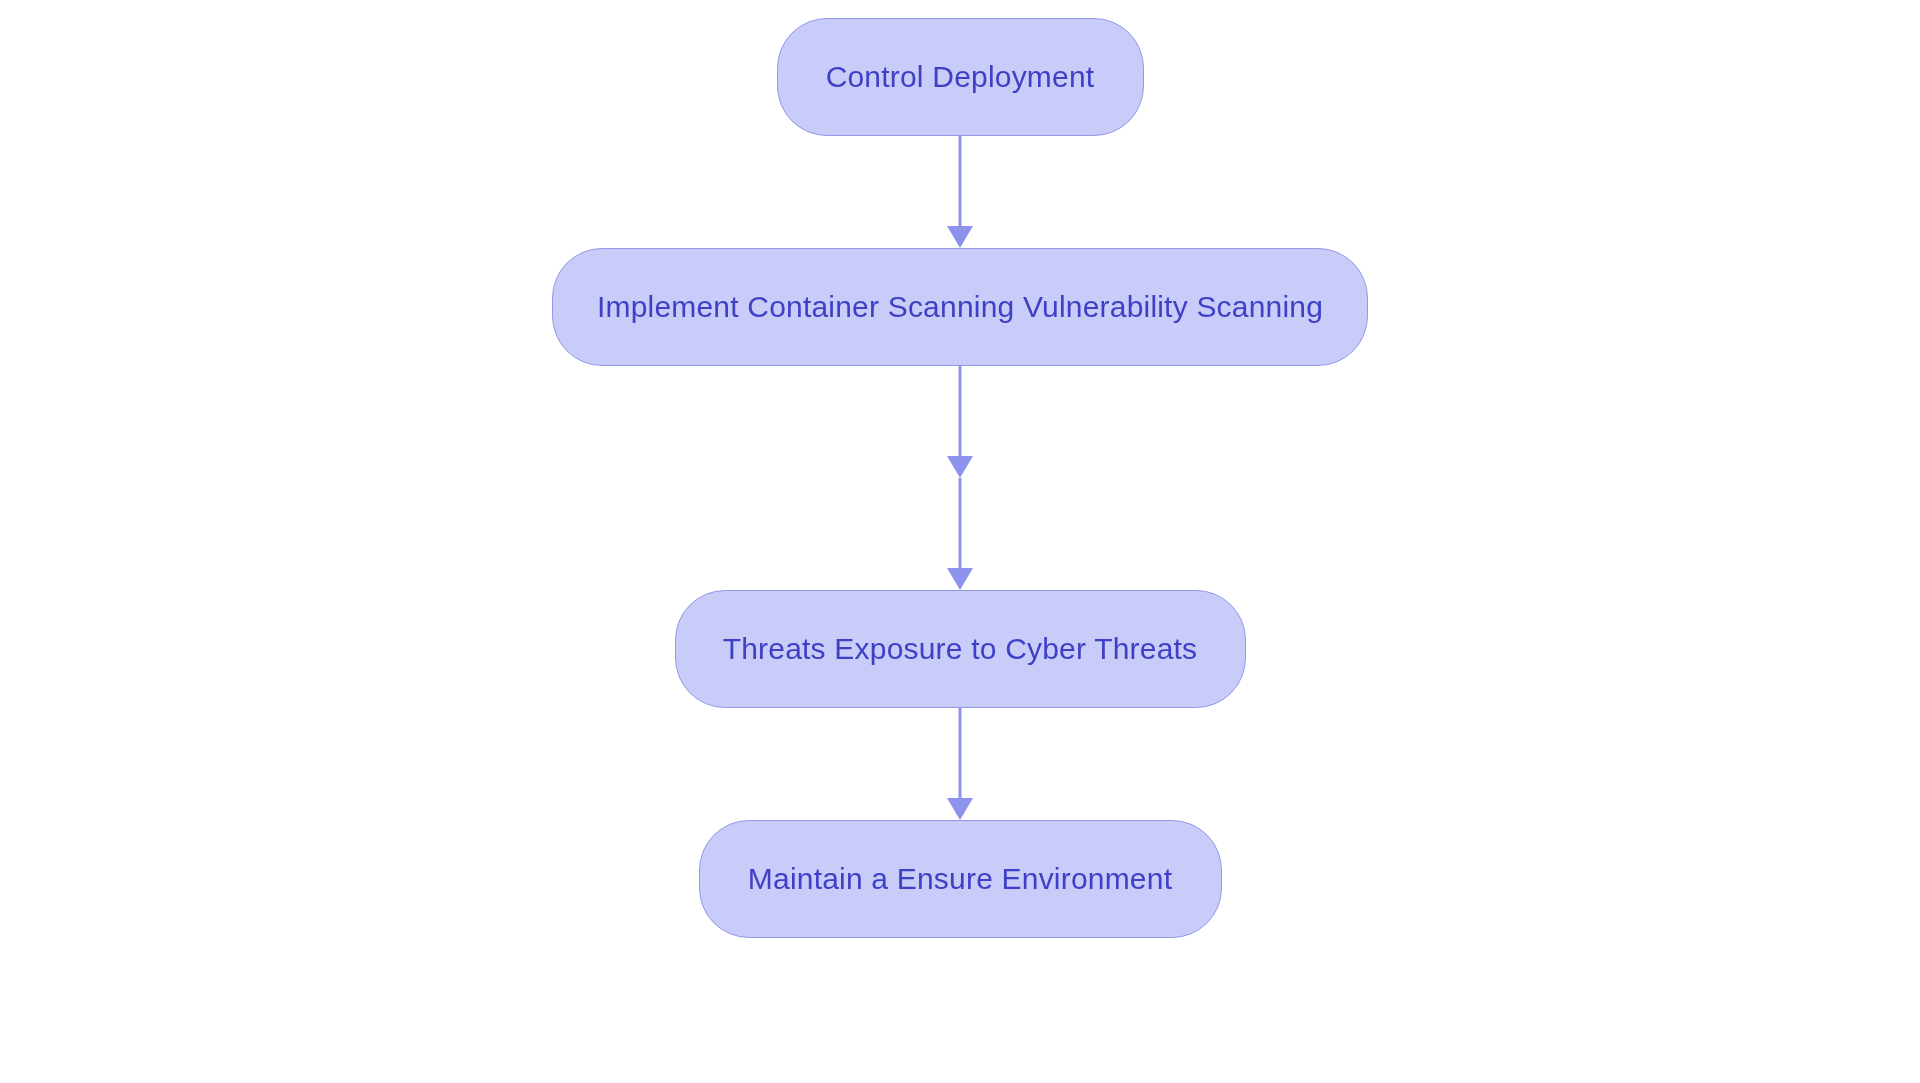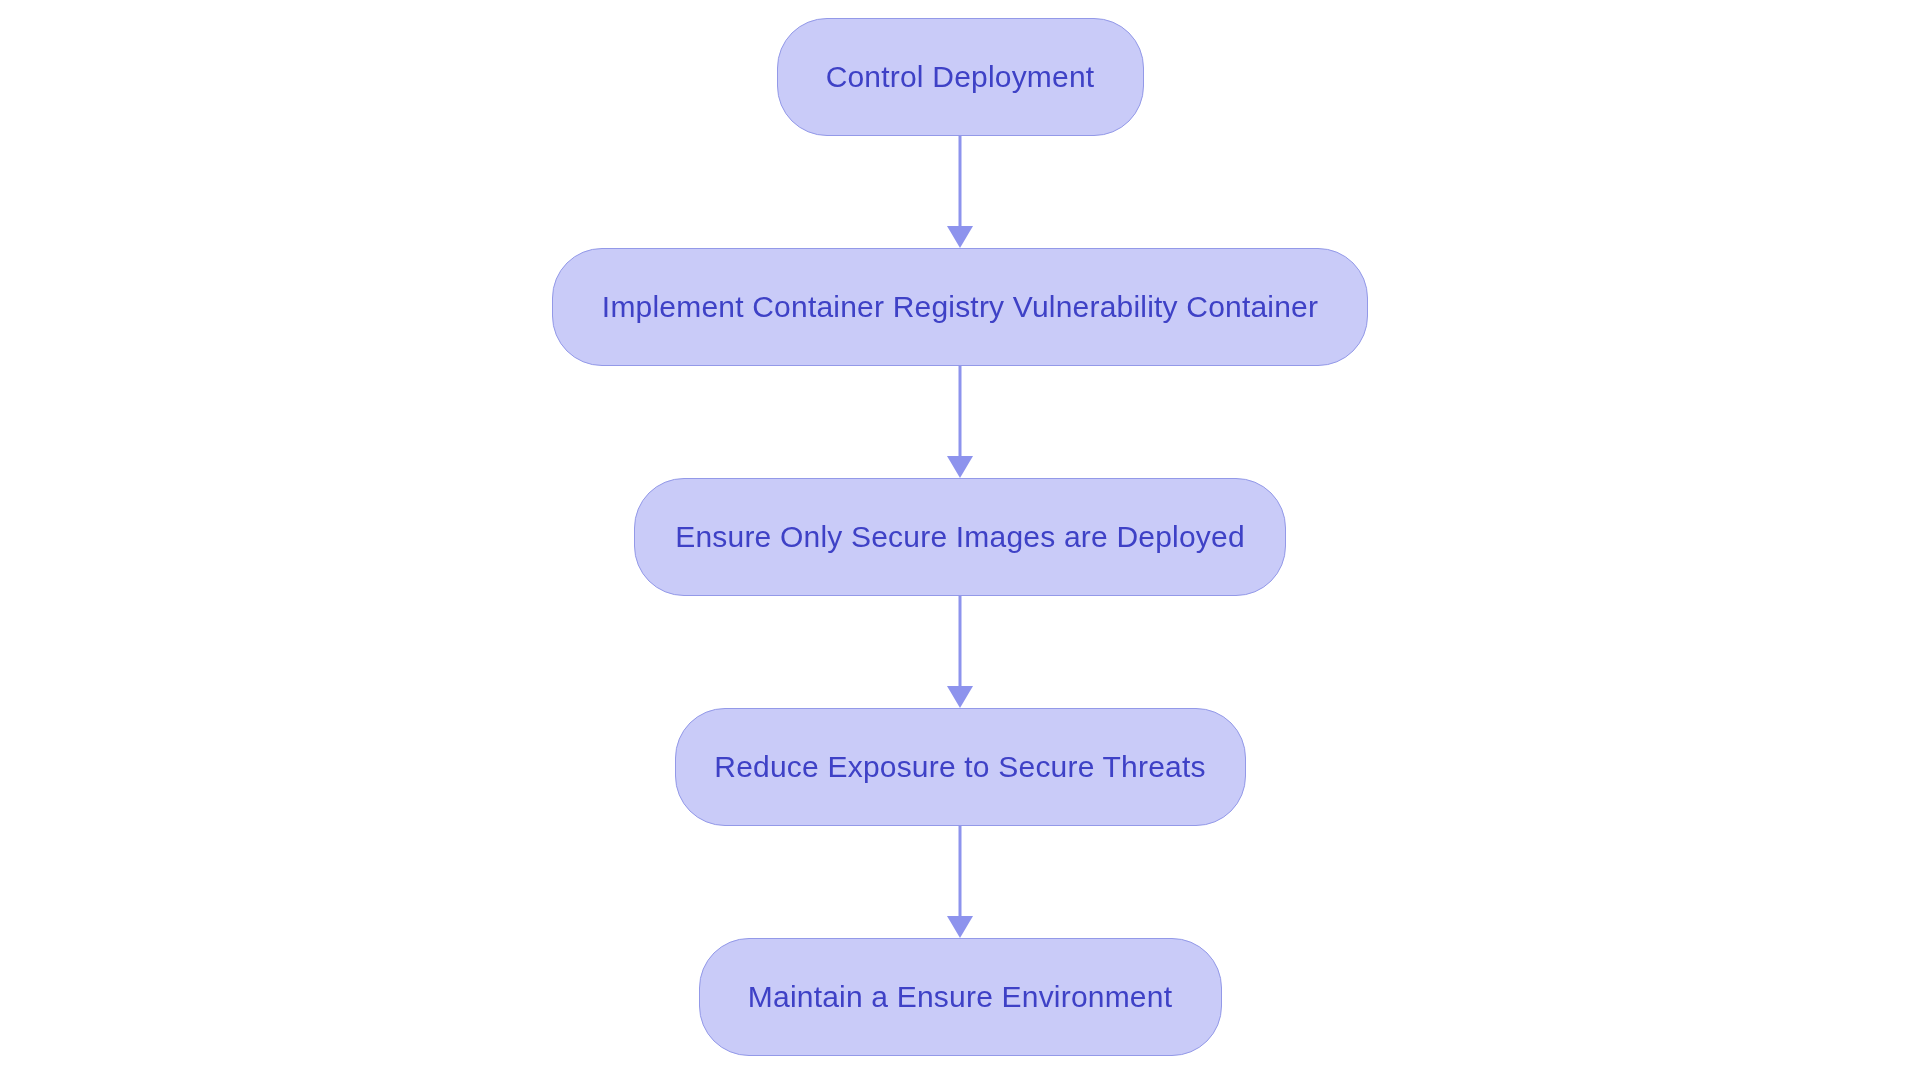--- a/index.html
+++ b/index.html
@@ -82,39 +82,36 @@
     <div class="node node-1">
       <span>Control Deployment</span>
     </div>
 
     <div class="arrow">
       <div class="stem"></div>
       <div class="head"></div>
     </div>
 
     <div class="node node-2">
-      <span>Implement Container Registry Vulnerability Container</span>
+      <span>Implement Container Scanning Vulnerability Scanning</span>
     </div>
 
     <div class="arrow">
       <div class="stem"></div>
       <div class="head"></div>
     </div>
 
-    <div class="node node-3">
-      <span>Ensure Only Secure Images are Deployed</span>
-    </div>
 
     <div class="arrow">
       <div class="stem"></div>
       <div class="head"></div>
     </div>
 
     <div class="node node-4">
-      <span>Reduce Exposure to Secure Threats</span>
+      <span>Threats Exposure to Cyber Threats</span>
     </div>
 
     <div class="arrow">
       <div class="stem"></div>
       <div class="head"></div>
     </div>
 
     <div class="node node-5">
       <span>Maintain a Ensure Environment</span>
     </div>

